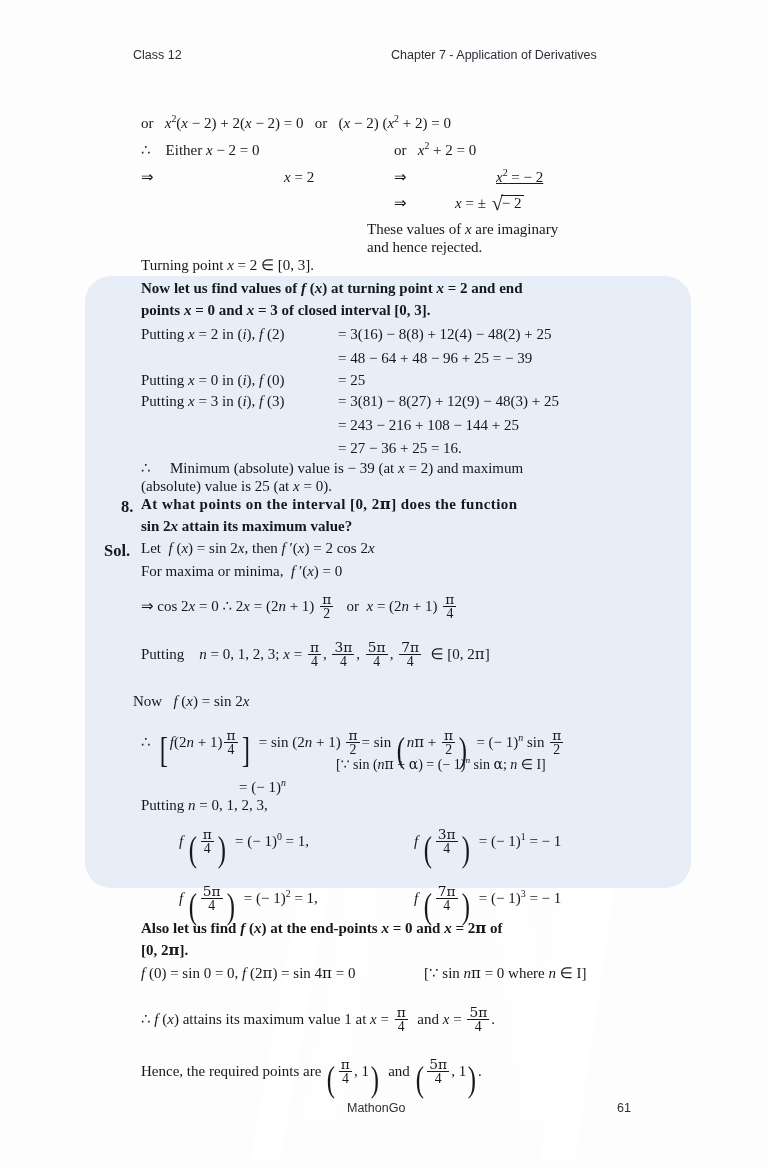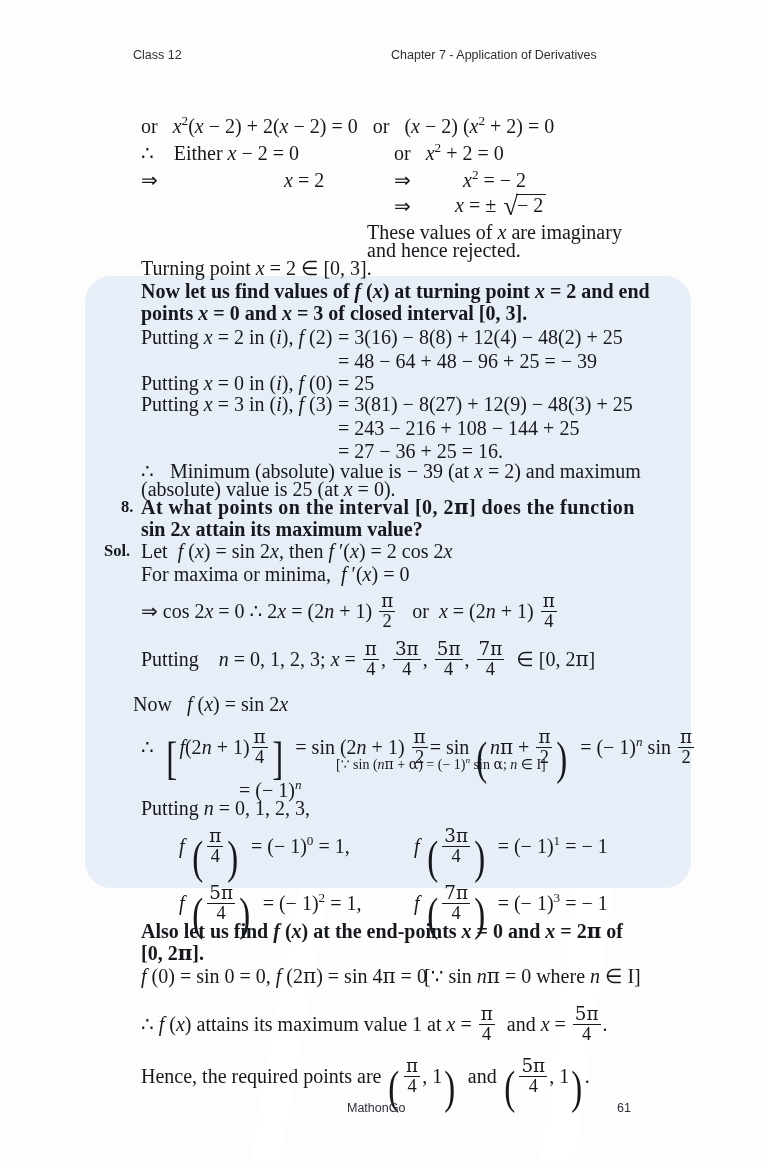--- a/index.html
+++ b/index.html
@@ -38,21 +38,21 @@
   
   .hl {
     position:absolute; left:85px; top:276px;
     width:606px; height:612px;
     background:#e7eef8;
     border-radius:26px;
     z-index:1;
   }
 
   
-  .row { position:absolute; white-space:nowrap; font-size:20px; line-height:1; }
+  .row { position:absolute; white-space:nowrap; font-size:15px; line-height:1; }
   .b   { font-weight:bold; }
   .sml { font-size:14px; }
 
   .marker { position:absolute; font-weight:bold; font-size:16.5px; white-space:nowrap; }
 
   
   .v { font-style:italic; font-family:"Liberation Serif", serif; }
   sup.e { font-size:0.66em; vertical-align:super; line-height:0; }
   .pi { font-family:"DejaVu Serif", serif; font-style:normal; }
 
@@ -118,21 +118,21 @@
     <span>∴</span>&nbsp;&nbsp;&nbsp;
     <span>Either <span class="v">x</span> − 2 = 0</span>
   </div>
   <div class="row" style="left:394px; top:143px;">
     <span>or</span>&nbsp;&nbsp;&nbsp;<span><span class="v">x</span><sup class="e">2</sup> + 2 = 0</span>
   </div>
 
   <div class="row" style="left:141px; top:170px;">⇒</div>
   <div class="row" style="left:284px; top:170px;"><span class="v">x</span> = 2</div>
   <div class="row" style="left:394px; top:170px;">⇒</div>
-  <div class="row" style="left:463px; top:170px;"><span class="v">x</span><sup class="e">2</sup> = − 2</div>
+  <div class="row" style="left:496px; top:170px;text-decoration:underline;"><span class="v">x</span><sup class="e">2</sup> = − 2</div>
 
   <div class="row" style="left:394px; top:196px;">⇒</div>
   <div class="row" style="left:455px; top:193px;">
     <span class="v">x</span> = ±
     <span class="sqrt-wrap"><span class="sqrt-rad">√</span><span class="sqrt-body">− 2</span></span>
   </div>
 
   <div class="row" style="left:367px; top:222px;">
     These values of <span class="v">x</span> are imaginary
   </div>

